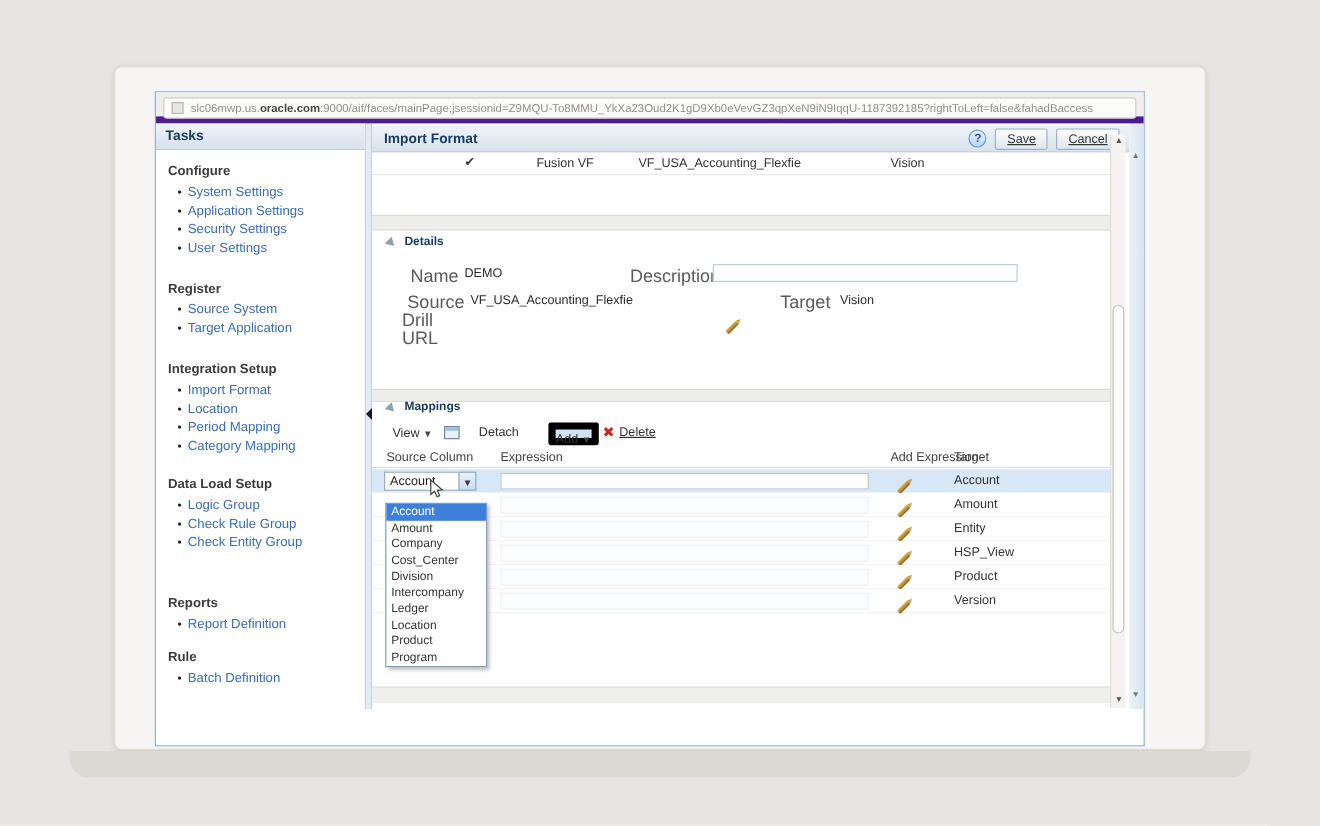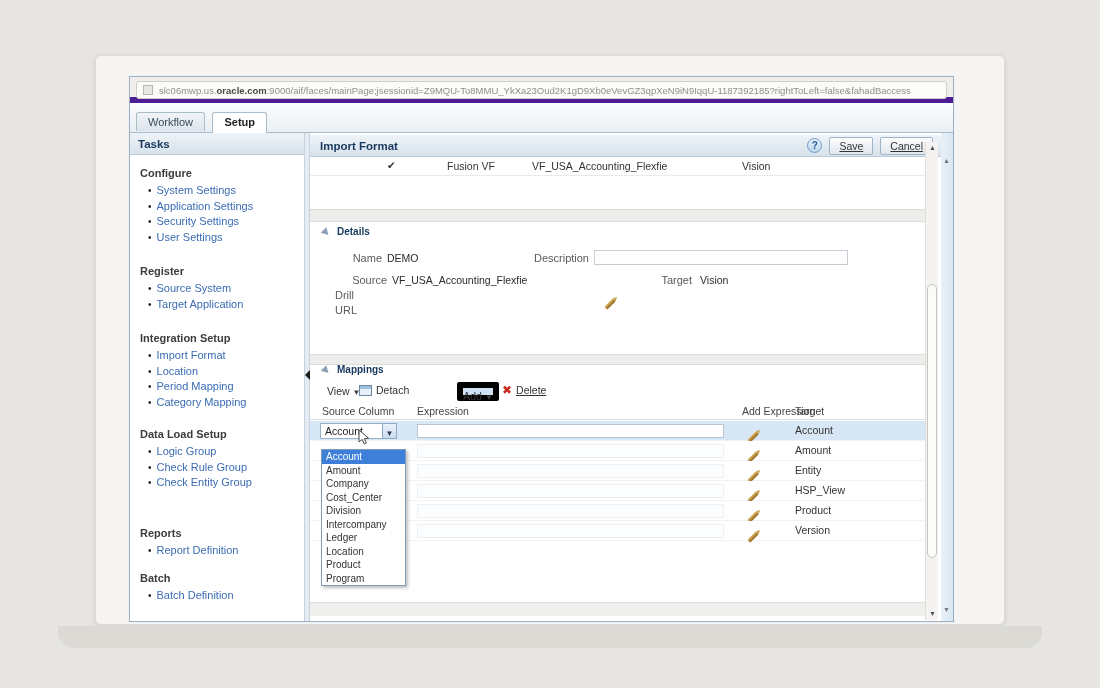--- a/index.html
+++ b/index.html
@@ -69,34 +69,34 @@
   .hband { position:absolute; left:0; width:615px; background:#ededeb;
            border-top:1px solid #dcdcd8; border-bottom:1px solid #dcdcd8; }
   .band1 { top:76px; height:13px; } .band2 { top:221px; height:11px; }
   .bottom-band { position:absolute; left:0; top:469px; width:615px; height:14px; background:#efefed;
                  border-top:1px solid #ddddd9; }
 
   .sec-title { position:absolute; font-size:10px; font-weight:bold; color:#17395f; }
   .disc { position:absolute; width:0; height:0; border-left:4px solid transparent; border-right:4px solid transparent;
           border-top:7px solid #8ba0b5; transform:rotate(-45deg); }
 
-  .flabel { position:absolute; font-size:11px; color:#5a5a5a; text-align:right; white-space:nowrap; }
+  .flabel { position:absolute; font-size:15px; color:#5a5a5a; text-align:right; white-space:nowrap; }
   .fvalue { position:absolute; font-size:10.5px; color:#2b2b2b; white-space:nowrap; }
   .finput { position:absolute; background:#fdfdfd; border:1px solid #c5ccd4; height:15px; }
 
   .pencil { display:inline-block; width:12px; height:4px; border-radius:1px;
             background:linear-gradient(180deg,#e0bb6a,#8f6217); transform:rotate(-45deg); position:relative; }
   .pencil::after { content:""; position:absolute; right:-4px; top:0; border-top:2px solid transparent;
                    border-bottom:2px solid transparent; border-left:4px solid #caa24f; }
 
   
   .mtool { position:absolute; left:0; top:249px; width:615px; height:21px; }
   .mtool .view { position:absolute; left:17px; top:3px; font-size:10.5px; color:#333; cursor:pointer; }
   .carat { font-size:8px; color:#444; margin-left:3px; }
-  .detach { position:absolute; left:49px; top:2px; display:flex; align-items:center; gap:4px; cursor:pointer; }
+  .detach { position:absolute; left:60px; top:2px; display:flex; align-items:center; gap:16px; cursor:pointer; }
   .detach-ic { width:13px; height:11px; border:1px solid #6b8aa8; background:#e8f1f9; position:relative; }
   .detach-ic::before { content:""; position:absolute; left:0; top:0; right:0; height:3px; background:#9fc0dd; }
   .detach span.lbl, .delete span.lbl { font-size:10.5px; color:#333; }
   .add-btn { position:absolute; left:147px; top:0; width:42px; height:19px; background:#cfe1f3;
              border:6px solid #000000; border-radius:2px; font-size:10.5px; color:#333; text-align:center;
              line-height:17px; cursor:pointer; }
   .delete { position:absolute; left:192px; top:2px; display:flex; align-items:center; gap:4px; cursor:pointer; }
   .del-x { color:#cc2a1e; font-size:12px; font-weight:bold; line-height:12px; }
   .delete .lbl { color:#3b66a0; text-decoration:underline; }
 
@@ -146,24 +146,20 @@
 <div class="screen">
   <div class="window">
 
     <div class="urlbar">
       <div class="urlfield">
         <span class="favicon"></span>
         <span class="urltext"><span>slc06mwp.us.</span><b>oracle.com</b><span>:9000/aif/faces/mainPage;jsessionid=Z9MQU-To8MMU_YkXa23Oud2K1gD9Xb0eVevGZ3qpXeN9iN9IqqU-1187392185?rightToLeft=false&amp;fahadBaccess</span></span>
       </div>
     </div>
 
-    <div class="tabrow">
-      <span class="tab">Workflow</span>
-      <span class="tab active">Setup</span>
-    </div>
 
     <div class="content">
 
       <div class="sidebar">
         <div class="panel-header">
           <span>Tasks</span>
         </div>
         <div class="side-body">
           <div class="sec-configure">
             <div class="side-sec-title">Configure</div>
@@ -198,21 +194,21 @@
                 <li class="side-link">Check Entity Group</li>
               </ul>
           </div>
           <div class="sec-reports">
             <div class="side-sec-title">Reports</div>
             <ul>
                 <li class="side-link">Report Definition</li>
               </ul>
           </div>
           <div class="sec-batch">
-            <div class="side-sec-title">Batch</div>
+            <div class="side-sec-title">Rule</div>
             <ul>
                 <li class="side-link">Batch Definition</li>
               </ul>
           </div>
         </div>
       </div>
 
       <div class="splitter">
         <span class="collapse-arrow"></span>
       </div>

